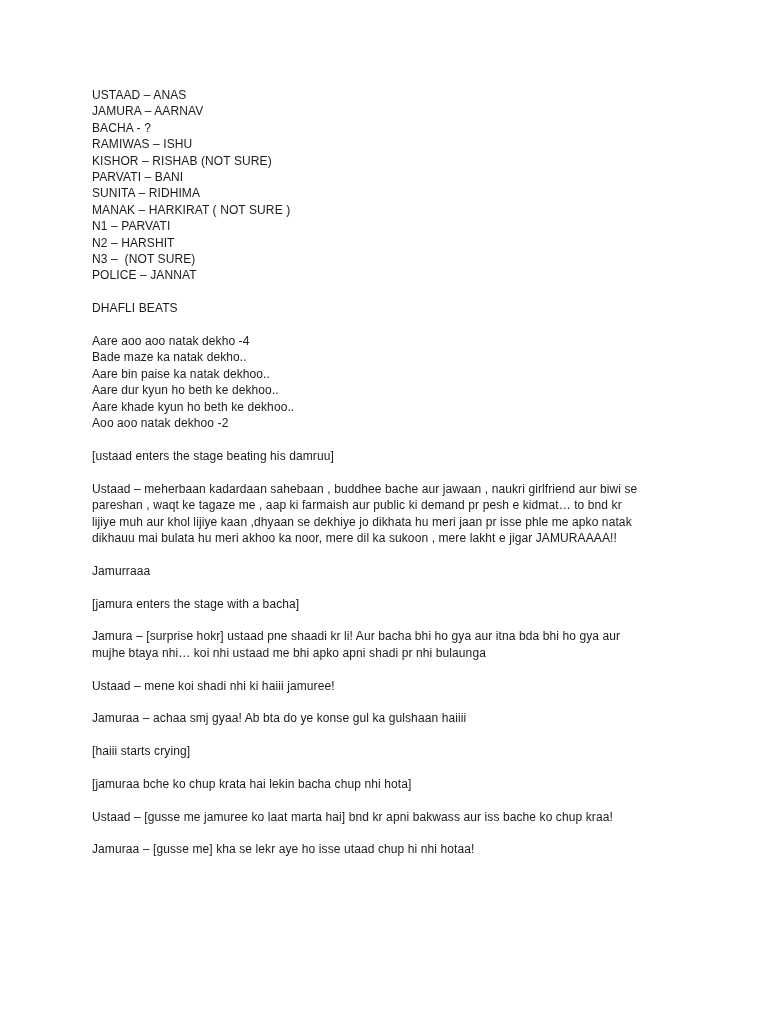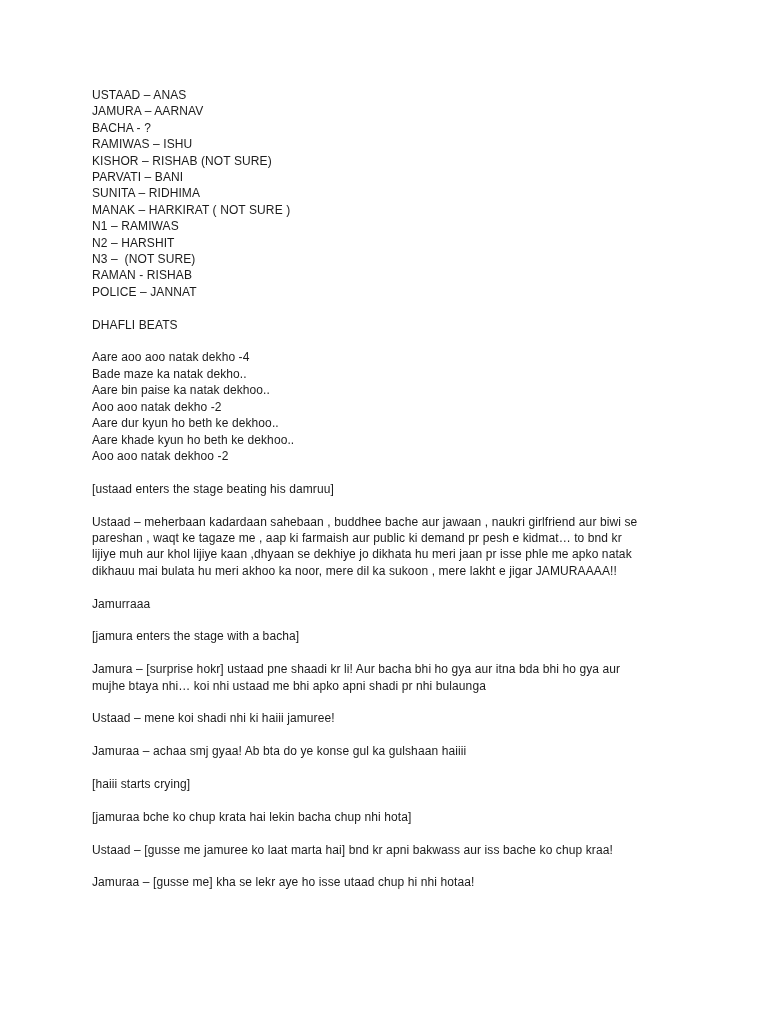--- a/index.html
+++ b/index.html
@@ -34,34 +34,32 @@
 <div class="page">
     <div class="block cast-list">
       <div class="line">USTAAD – ANAS</div>
       <div class="line">JAMURA – AARNAV</div>
       <div class="line">BACHA - ?</div>
       <div class="line">RAMIWAS – ISHU</div>
       <div class="line">KISHOR – RISHAB (NOT SURE)</div>
       <div class="line">PARVATI – BANI</div>
       <div class="line">SUNITA – RIDHIMA</div>
       <div class="line">MANAK – HARKIRAT ( NOT SURE )</div>
-      <div class="line">N1 – RAMIWAS</div>
+      <div class="line">N1 – PARVATI</div>
       <div class="line">N2 – HARSHIT</div>
       <div class="line">N3 –  (NOT SURE)</div>
-      <div class="line">RAMAN - RISHAB</div>
       <div class="line">POLICE – JANNAT</div>
     </div>
     <div class="block section-heading">
       <div class="line">DHAFLI BEATS</div>
     </div>
     <div class="block song-lyrics">
       <div class="line">Aare aoo aoo natak dekho -4</div>
       <div class="line">Bade maze ka natak dekho..</div>
       <div class="line">Aare bin paise ka natak dekhoo..</div>
-      <div class="line">Aoo aoo natak dekho -2</div>
       <div class="line">Aare dur kyun ho beth ke dekhoo..</div>
       <div class="line">Aare khade kyun ho beth ke dekhoo..</div>
       <div class="line">Aoo aoo natak dekhoo -2</div>
     </div>
     <div class="block stage-direction">
       <div class="line">[ustaad enters the stage beating his damruu]</div>
     </div>
     <div class="block dialogue">
       <div class="line">Ustaad – meherbaan kadardaan sahebaan , buddhee bache aur jawaan , naukri girlfriend aur biwi se</div>
       <div class="line">pareshan , waqt ke tagaze me , aap ki farmaish aur public ki demand pr pesh e kidmat… to bnd kr</div>

